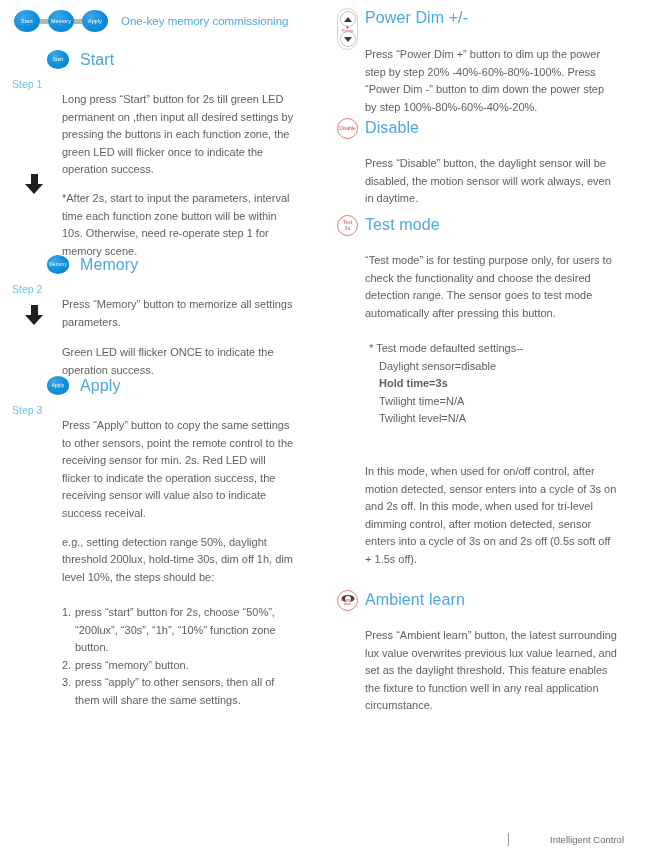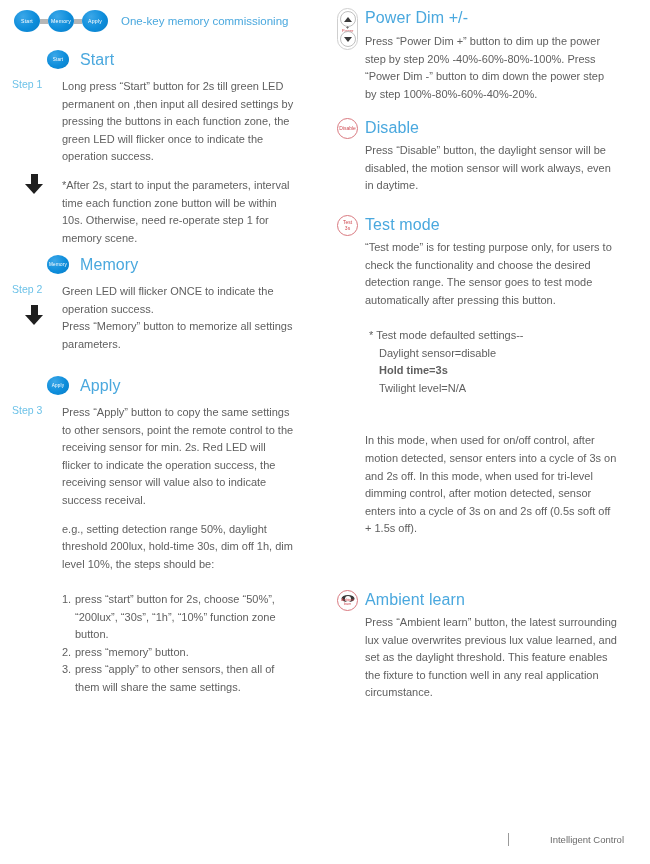--- a/index.html
+++ b/index.html
@@ -13,20 +13,21 @@
   .page { position: relative; width: 650px; height: 864px; }
 
   .col-left  { position: absolute; left: 0;   top: 0; width: 325px; height: 820px; }
   .col-right { position: absolute; left: 325px; top: 0; width: 325px; height: 820px; }
 
   
   .body-text {
     font-size: 11px;
     line-height: 17.6px;
     color: #5f5f5f;
+    margin-top: 13px;
   }
   .heading-blue {
     font-size: 16px;
     color: #4aa8de;
     letter-spacing: .1px;
   }
   .step-label {
     font-size: 10.5px;
     color: #6dc2e8;
     white-space: nowrap;
@@ -195,22 +196,22 @@
     <div class="sec-head" style="left:47px; top:255px;">
       <div class="pill">Memory</div>
       <div class="sec-title heading-blue">Memory</div>
     </div>
 
     <div class="step-block" style="top:283px; left:0; width:325px;">
       <div class="step-gutter step-label" style="top:0;">Step 2</div>
       <div class="arrow-shaft" style="top:22px;"></div>
       <div class="arrow-head" style="top:32px;"></div>
       <div class="step-body" style="top:0;">
+        <div class="body-text">Press “Memory” button to memorize all settings parameters.</div>
         <div class="body-text">Green LED will flicker ONCE to indicate the operation success.</div>
-        <div class="body-text">Press “Memory” button to memorize all settings parameters.</div>
       </div>
     </div>
 
     <div class="sec-head" style="left:47px; top:376px;">
       <div class="pill">Apply</div>
       <div class="sec-title heading-blue">Apply</div>
     </div>
 
     <div class="step-block" style="top:404px; left:0; width:325px;">
       <div class="step-gutter step-label" style="top:0;">Step 3</div>
@@ -273,20 +274,21 @@
         </div>
       </div>
       <div class="r-head heading-blue">Test mode</div>
       <div class="r-body" style="top:24px;">
         <div class="body-text para">“Test mode” is for testing purpose only, for users to check the functionality and choose the desired detection range. The sensor goes to test mode automatically after pressing this button.</div>
 
         <div class="body-text" style="margin-top:17.6px;margin-left:12px;">
           <div style="margin-left:-8px;">* Test mode defaulted settings--</div>
           <div style="margin-left:2px;">Daylight sensor=disable</div>
           <div style="margin-left:2px;font-weight:bold;">Hold time=3s</div>
+          <div style="margin-left:2px;">Twilight time=N/A</div>
           <div style="margin-left:2px;">Twilight level=N/A</div>
         </div>
 
         <div class="body-text" style="margin-top:35px;">In this mode, when used for on/off control, after motion detected, sensor enters into a cycle of 3s on and 2s off. In this mode, when used for tri-level dimming control, after motion detected, sensor enters into a cycle of 3s on and 2s off (0.5s soft off + 1.5s off).</div>
       </div>
     </div>
 
     <div class="r-sec" style="top:590px; left:0; width:325px;">
       <div class="r-icon">
         <div class="ambient">

